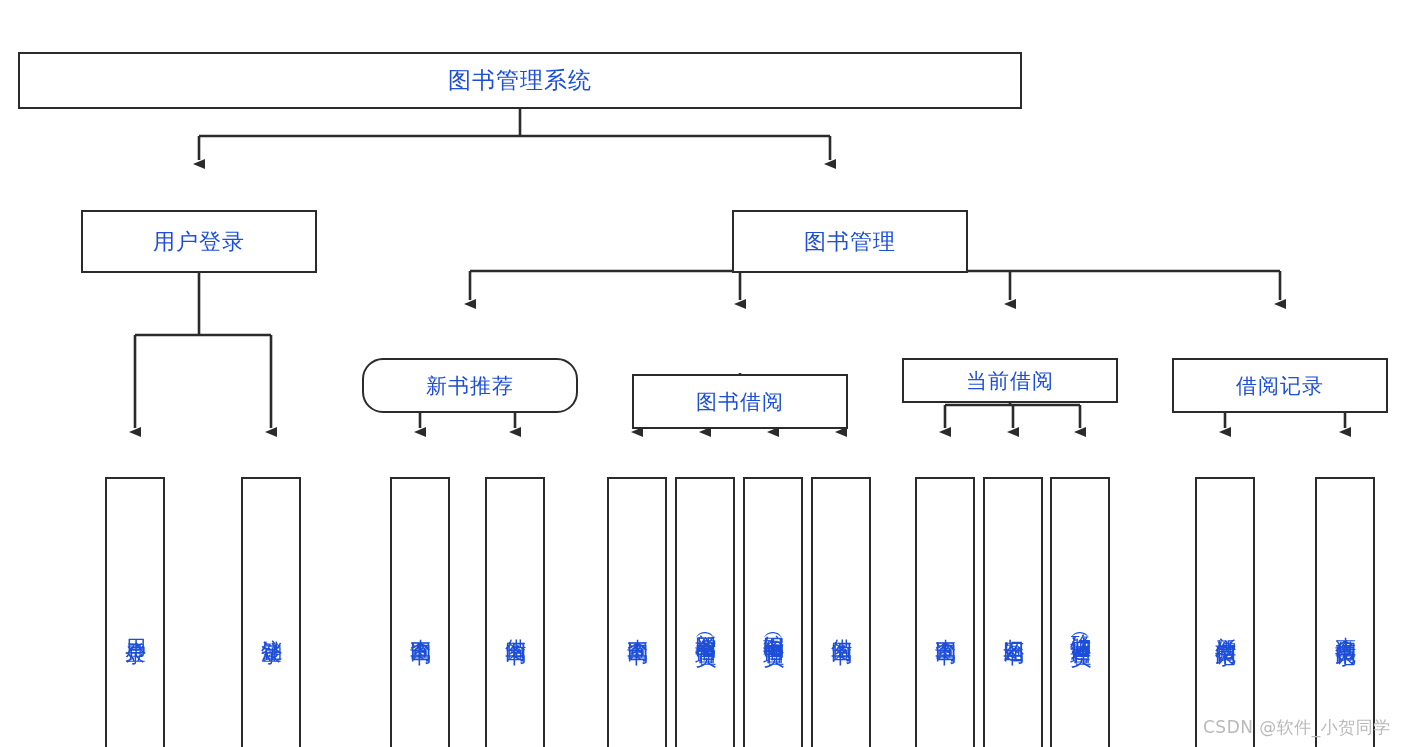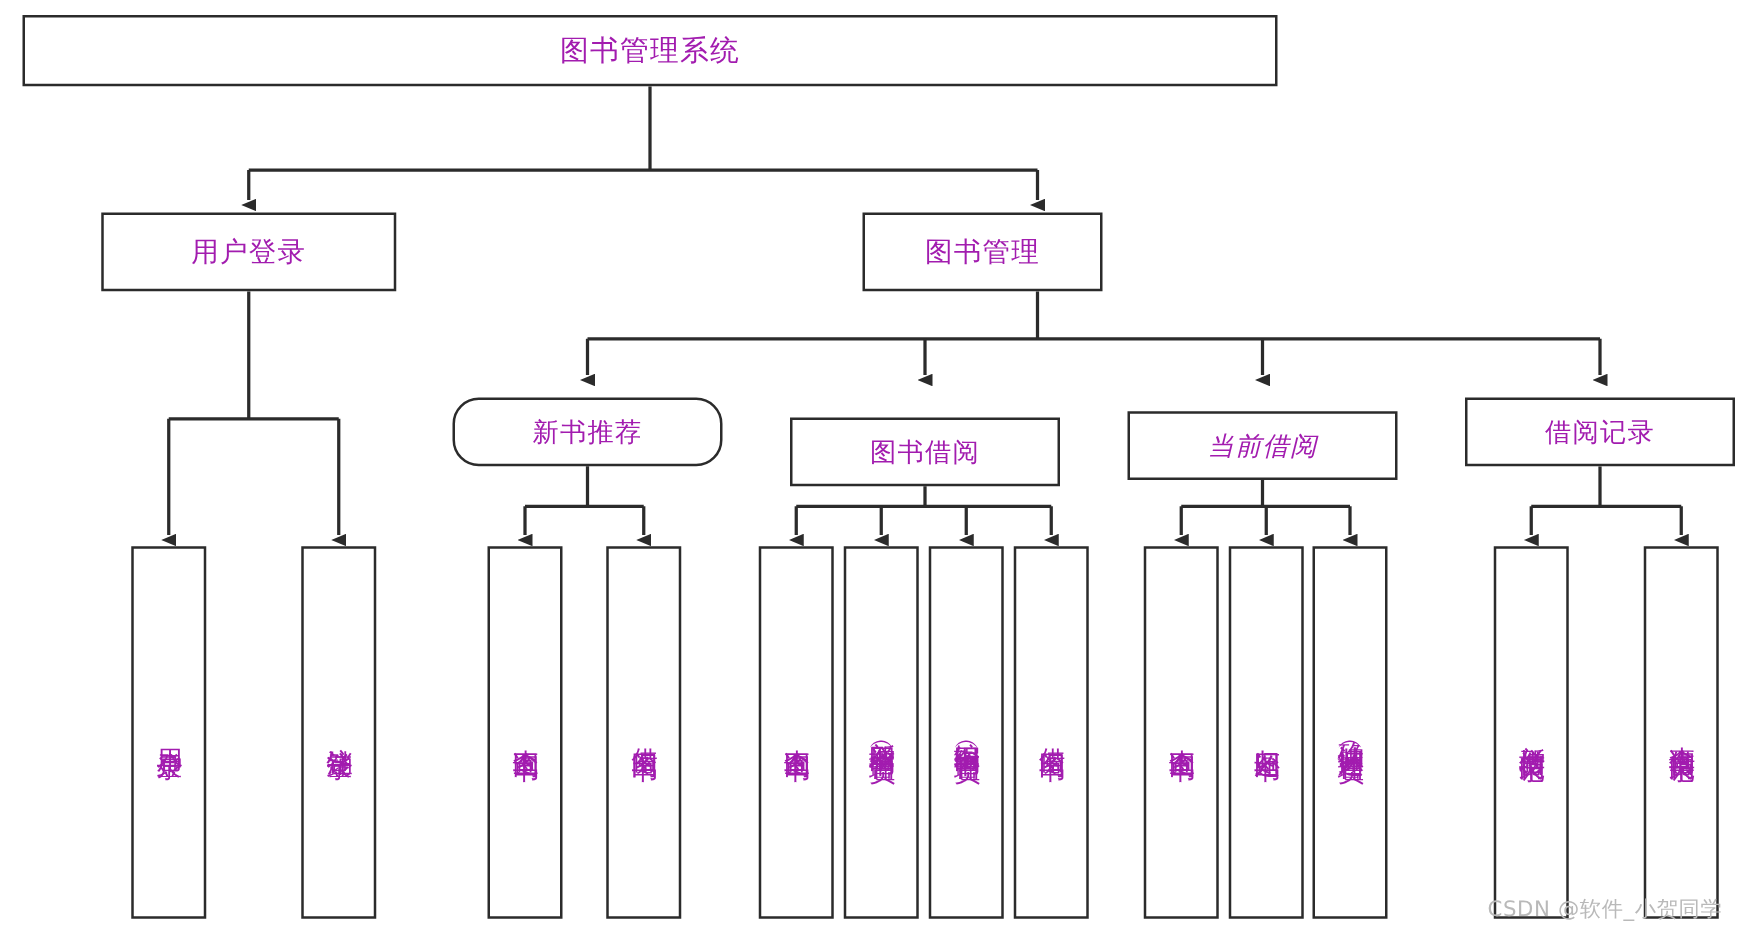--- a/index.html
+++ b/index.html
@@ -26,22 +26,23 @@
     pointer-events: none;
   }
   .node {
     position: absolute;
     box-sizing: border-box;
     background: #ffffff;
     border: 2px solid #2b2b2b;
     display: flex;
     align-items: center;
     justify-content: center;
-    color: #a21caf;
+    color: #1d4ed8;
     letter-spacing: 1px;
+    margin-top: 40px;
   }
   .node.root {
     font-size: 23px;
   }
   .node.level2 {
     font-size: 22px;
   }
   .node.level3 {
     font-size: 21px;
   }
@@ -58,20 +59,21 @@
     text-orientation: upright;
     display: block;
     white-space: nowrap;
   }
   .watermark {
     position: absolute;
     font-size: 17px;
     color: #b9b9b9;
     white-space: nowrap;
     letter-spacing: 0.5px;
+    margin-left: 13px;
   }
 </style>
 </head>
 <body>
 
 <div id="canvas">
 
   <svg class="edges" viewBox="0 0 1405 747">
     <defs>
       <marker id="arrow" markerWidth="10" markerHeight="12" refX="1" refY="6" orient="auto" markerUnits="userSpaceOnUse">
@@ -122,31 +124,31 @@
     </g>
   </svg>
 
   <div class="node root" style="left:18px; top:12px; width:1004px; height:57px;">
     <span>图书管理系统</span>
   </div>
 
   <div class="node level2" style="left:81px; top:170px; width:236px; height:63px;">
     <span>用户登录</span>
   </div>
-  <div class="node level2" style="left:690px; top:170px; width:192px; height:63px;">
+  <div class="node level2" style="left:732px; top:170px; width:236px; height:63px;">
     <span>图书管理</span>
   </div>
 
   <div class="node level3" style="left:362px; top:318px; width:216px; height:55px;border-radius:21px;">
     <span>新书推荐</span>
   </div>
   <div class="node level3" style="left:632px; top:334px; width:216px; height:55px;">
     <span>图书借阅</span>
   </div>
-  <div class="node level3" style="left:902px; top:329px; width:216px; height:55px;font-style:italic;">
+  <div class="node level3" style="left:902px; top:318px; width:216px; height:45px;">
     <span>当前借阅</span>
   </div>
   <div class="node level3" style="left:1172px; top:318px; width:216px; height:55px;">
     <span>借阅记录</span>
   </div>
 
   <div class="node leaf" style="left:105px; top:437px; width:60px; height:298px;">
     <span class="vlabel">用户登录</span>
   </div>
   <div class="node leaf" style="left:241px; top:437px; width:60px; height:298px;">

